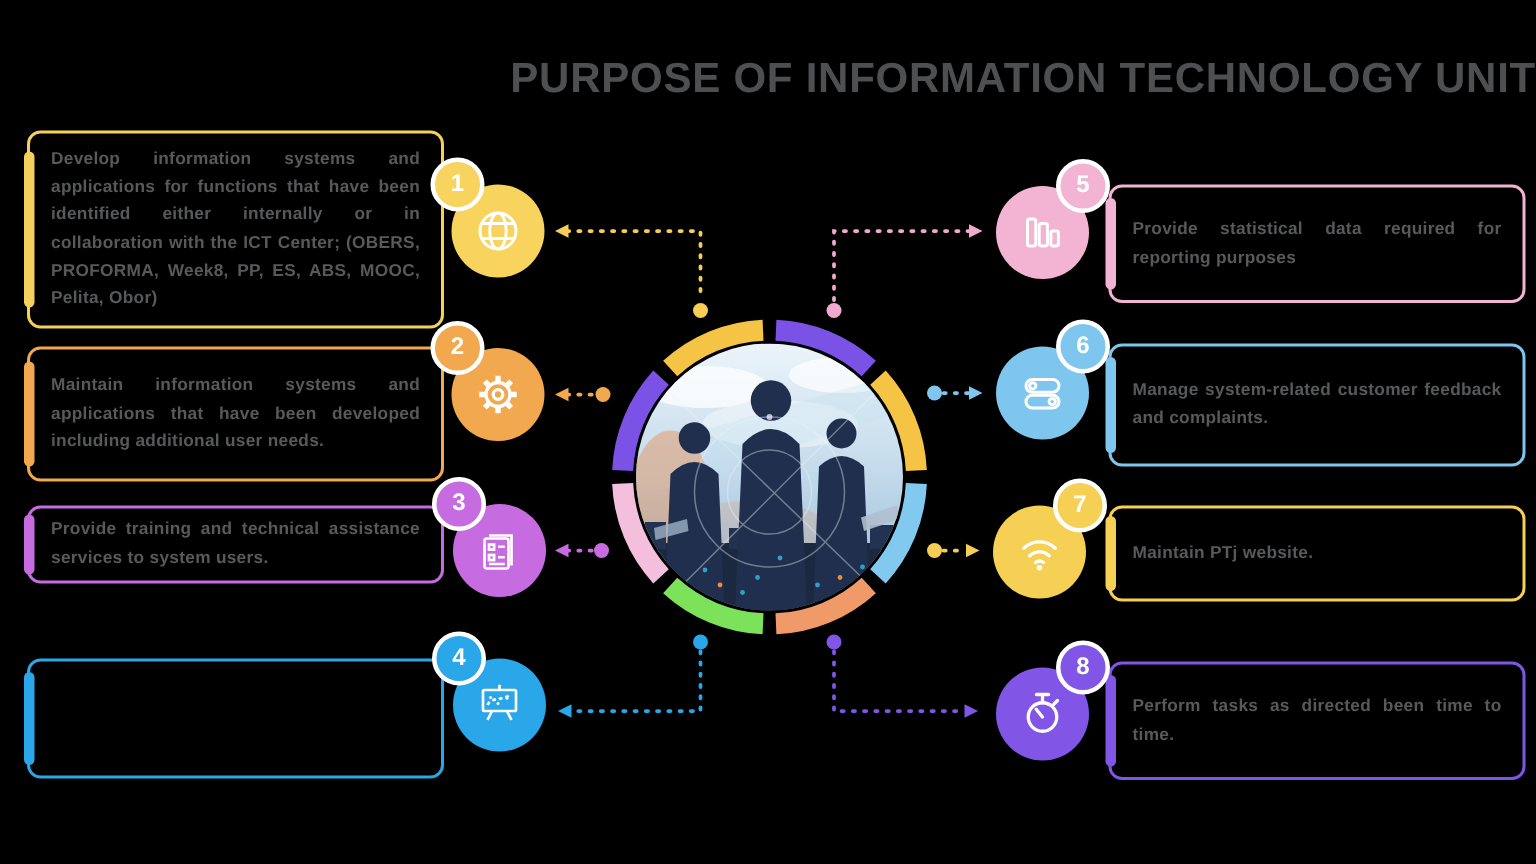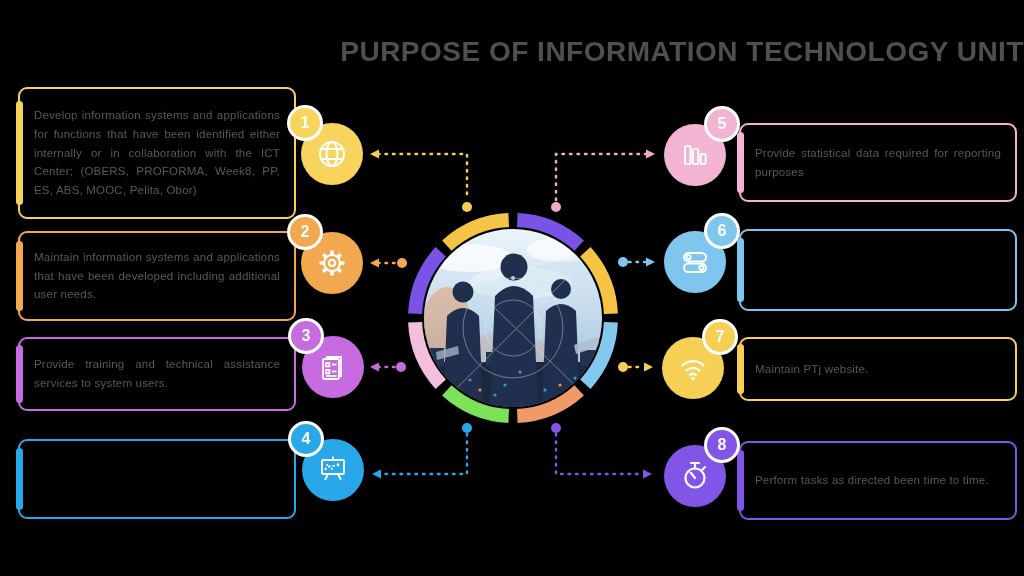--- a/index.html
+++ b/index.html
@@ -5,28 +5,28 @@
   html,body{margin:0;padding:0;background:#000;}
   body{width:1024px;height:576px;position:relative;overflow:hidden;
        font-family:"Liberation Sans",sans-serif;}
   .stage{position:absolute;left:0;top:0;width:1024px;height:576px;}
   .title{position:absolute;top:36px;left:0;width:100%;text-align:right;
          font-size:28px;font-weight:bold;color:#4e4f51;letter-spacing:.5px;}
   svg.layer{position:absolute;left:0;top:0;pointer-events:none;}
   
   .box{position:absolute;border:2px solid;border-radius:9px;box-sizing:border-box;
        display:flex;align-items:center;padding:8px 14px;color:#58595B;}
-  .box p{margin:0;width:100%;font-size:11.5px;font-weight:normal;line-height:1.62;
+  .box p{margin:0;width:100%;font-size:11.5px;font-weight:bold;line-height:1.62;
          text-align:justify;letter-spacing:.2px;}
   .left-col{left:18px;width:278px;}
   .right-col{left:739px;width:278px;}
   .bar{position:absolute;width:7px;border-radius:4px;top:9%;height:82%;left:-4.5px;}
   .b1{top:87px;height:132px;border-color:#F6D05C}.b1 .bar{background:#F6D05C}
   .b2{top:231px;height:90px;border-color:#F2A84E}.b2 .bar{background:#F2A84E}
-  .b3{top:337px;height:74px;border-color:#C76BE0}.b3 .bar{background:#C76BE0}
+  .b3{top:337px;height:52px;border-color:#C76BE0}.b3 .bar{background:#C76BE0}
   .b4{top:439px;height:80px;border-color:#29A7E8}.b4 .bar{background:#29A7E8}
   .b5{top:123px;height:79px;border-color:#F3B3D2}.b5 .bar{background:#F3B3D2}
   .b6{top:229px;height:82px;border-color:#7FC6EE}.b6 .bar{background:#7FC6EE}
   .b7{top:337px;height:64px;border-color:#F6D054}.b7 .bar{background:#F6D054}
   .b8{top:441px;height:79px;border-color:#8156E6}.b8 .bar{background:#8156E6}
   
   .icon-wrap{position:absolute;width:62px;height:62px;border-radius:50%;
              display:flex;align-items:center;justify-content:center;}
   .i1{left:301px;top:123px;background:#F8D45F}
   .i2{left:301px;top:232px;background:#F2A84E}
@@ -180,20 +180,21 @@
   <div class="box left-col b4">
     <span class="bar"></span>
   </div>
 
   <div class="box right-col b5">
     <span class="bar"></span>
     <p>Provide statistical data required for reporting purposes</p>
   </div>
   <div class="box right-col b6">
     <span class="bar"></span>
+    <p>Manage system-related customer feedback and complaints.</p>
   </div>
   <div class="box right-col b7">
     <span class="bar"></span>
     <p>Maintain PTj website.</p>
   </div>
   <div class="box right-col b8">
     <span class="bar"></span>
     <p>Perform tasks as directed been time to time.</p>
   </div>
 

